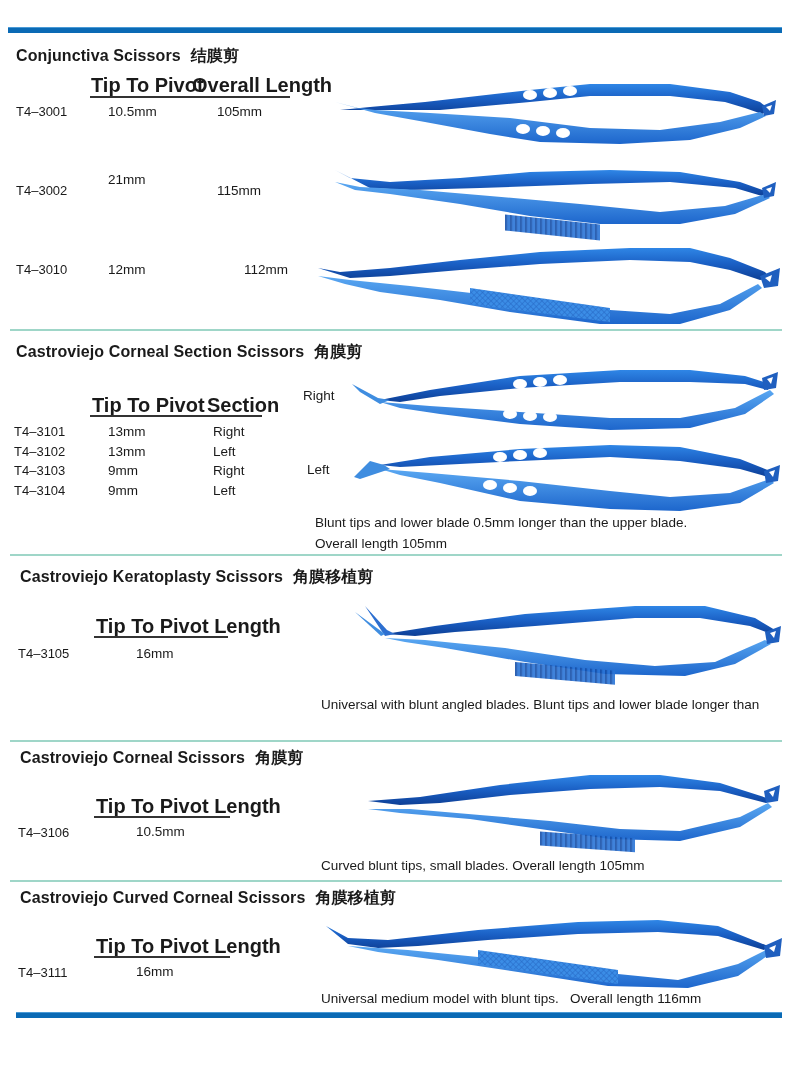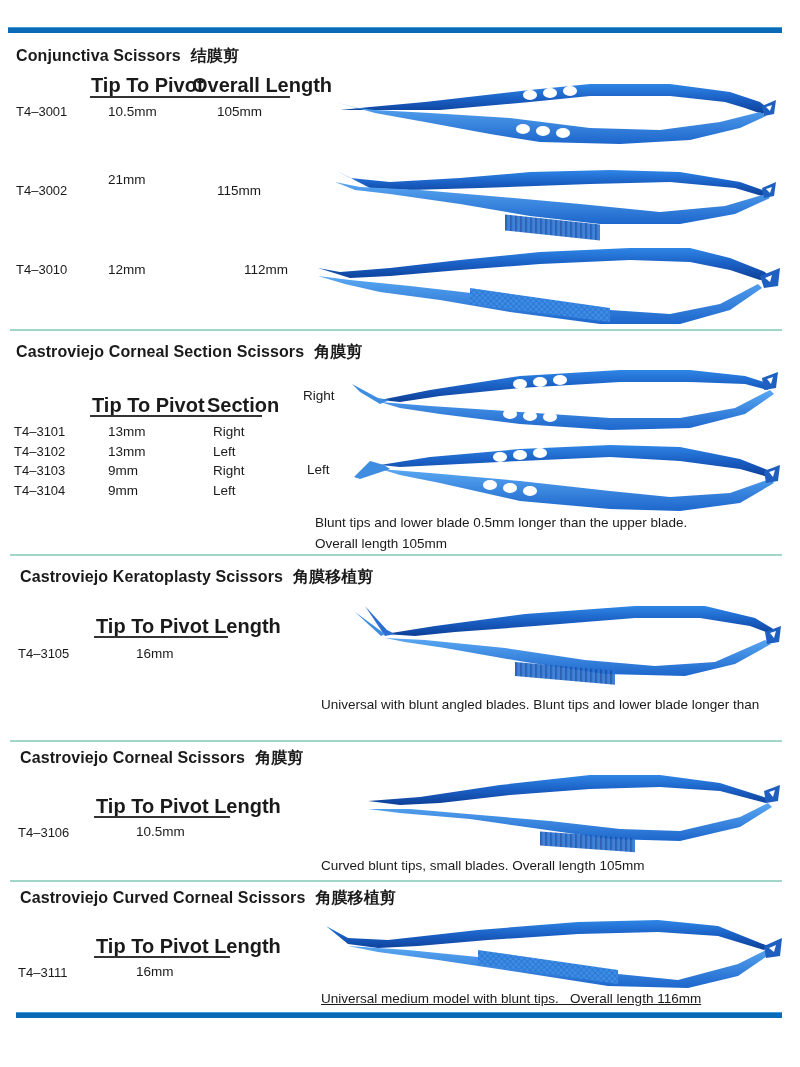--- a/index.html
+++ b/index.html
@@ -213,16 +213,16 @@
 
 <svg class="sc" style="left:318px;top:910px;" width="470" height="80" viewBox="0 0 470 80">
   <path d="M8 16 L30 28 L70 30 L160 20 L260 12 L340 10 L400 16 L450 36 L446 40 L400 26 L340 22 L260 24 L170 30 L100 36 L60 38 L30 34 Z" fill="url(#gBlue)"></path>
   <path d="M30 36 L90 40 L170 48 L240 56 L300 64 L360 70 L420 54 L448 40 L452 44 L420 66 L370 78 L290 76 L200 62 L120 50 L60 42 Z" fill="url(#gBlueL)"></path>
   <path d="M160 40 L300 60 L300 74 L160 54 Z" fill="url(#knurl)"></path>
   <path d="M446 36 L464 28 L462 46 L448 48 Z" fill="#1f5fbf"></path>
     <path d="M451 38 L458 35 L456 42 Z" fill="#fff"></path>
 </svg>
 
 <div class="note" style="left:321px;top:988px;">
-  <div style="white-space:pre;text-decoration:underline;">Universal medium model with blunt tips.   Overall length 116mm</div>
+  <div style="white-space:pre;">Universal medium model with blunt tips.   Overall length 116mm</div>
 </div>
 
 <div class="rule-blue" style="top:1012px;left:16px;width:766px;"></div>
 
 </body></html>

